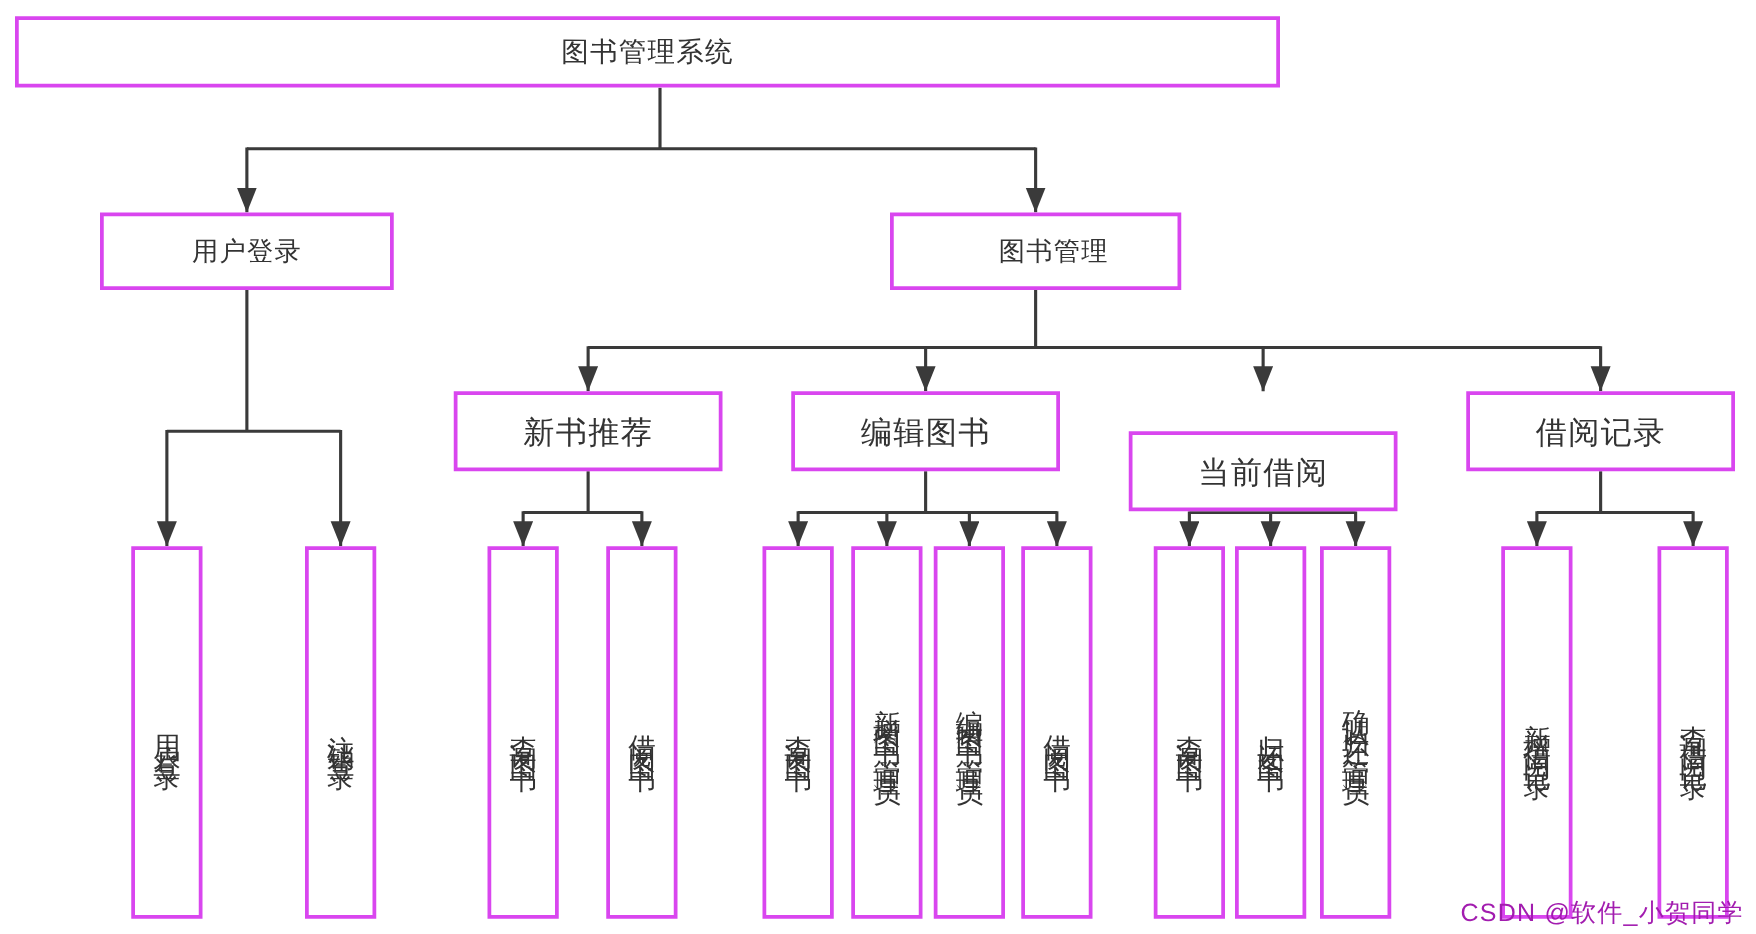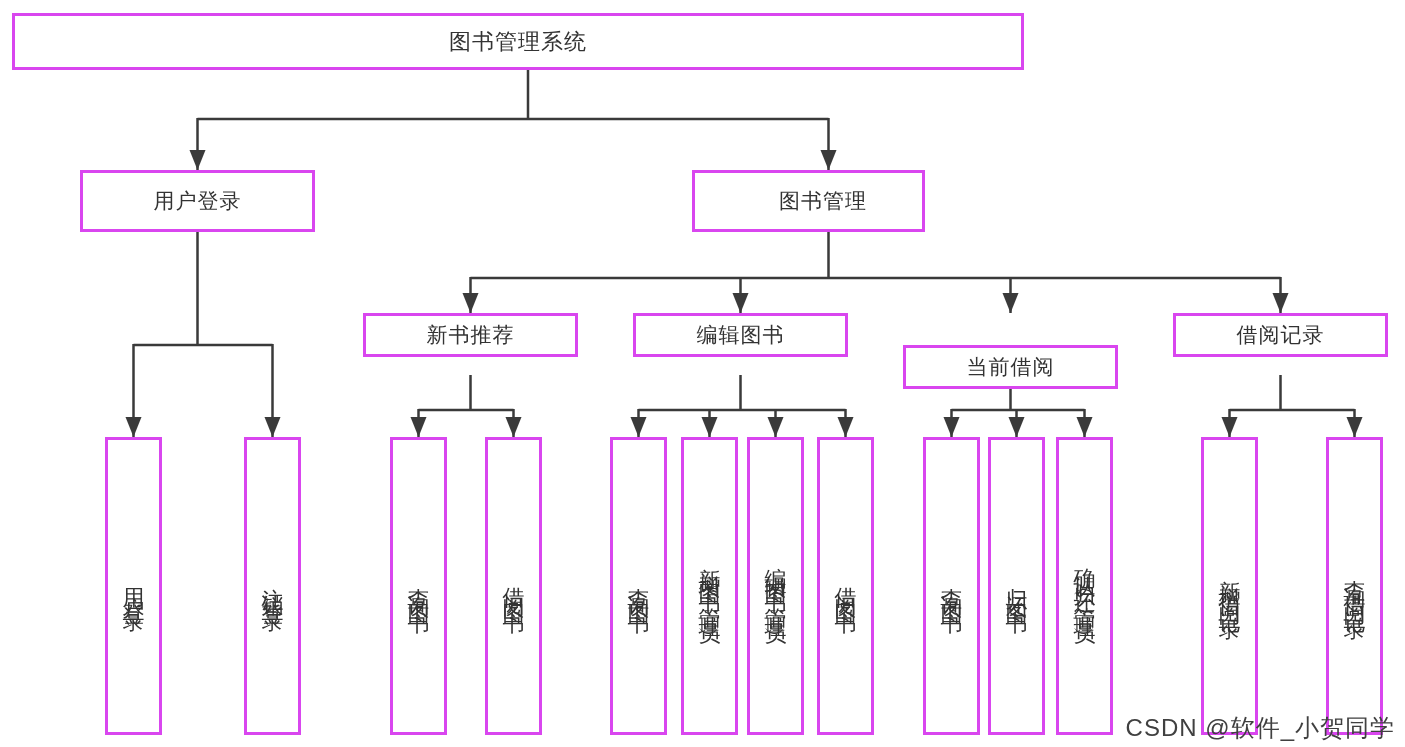--- a/index.html
+++ b/index.html
@@ -16,35 +16,35 @@
     position:absolute;
     background:#ffffff;
     border:3px solid #d946ef;
     box-sizing:border-box;
     display:flex;align-items:center;justify-content:center;
     text-align:center;
     color:#333333;
   }
   .root-box{left:12px;top:13px;width:1012px;height:57px;font-size:22px;letter-spacing:1px;}
   .l2-box{top:170px;height:62px;font-size:21px;letter-spacing:1px;}
-  .l3-box{top:313px;width:215px;height:44px;font-size:21px;letter-spacing:1px;}
+  .l3-box{top:313px;width:215px;height:64px;font-size:25px;letter-spacing:1px;}
   .leaf{top:437px;width:57px;height:298px;}
   .vtext{
     writing-mode:vertical-rl;
     text-orientation:mixed;
     font-size:22px;
     letter-spacing:8px;
     line-height:1;
     color:#333333;
   }
   .watermark{
     position:absolute;
     right:10px;bottom:3px;
-    font-size:24px;
-    color:#404040;
+    font-size:20px;
+    color:#a21caf;
     letter-spacing:1px;
     white-space:nowrap;
     margin-left:24px;
   }
 </style>
 </head>
 <body>
 
 <div class="canvas">
 
@@ -103,21 +103,21 @@
     </g>
   </svg>
 
   <div class="node root-box">
     <span>图书管理系统</span>
   </div>
 
   <div class="node l2-box" style="left:80px;width:235px;">
     <span>用户登录</span>
   </div>
-  <div class="node l2-box" style="left:692px;width:233px;padding-left:29px;">
+  <div class="node l2-box" style="left:712px;width:233px;padding-left:29px;">
     <span>图书管理</span>
   </div>
 
   <div class="node l3-box" style="left:363px;">
     <span>新书推荐</span>
   </div>
   <div class="node l3-box" style="left:633px;">
     <span>编辑图书</span>
   </div>
   <div class="node l3-box" style="left:903px;margin-top:32px;">

